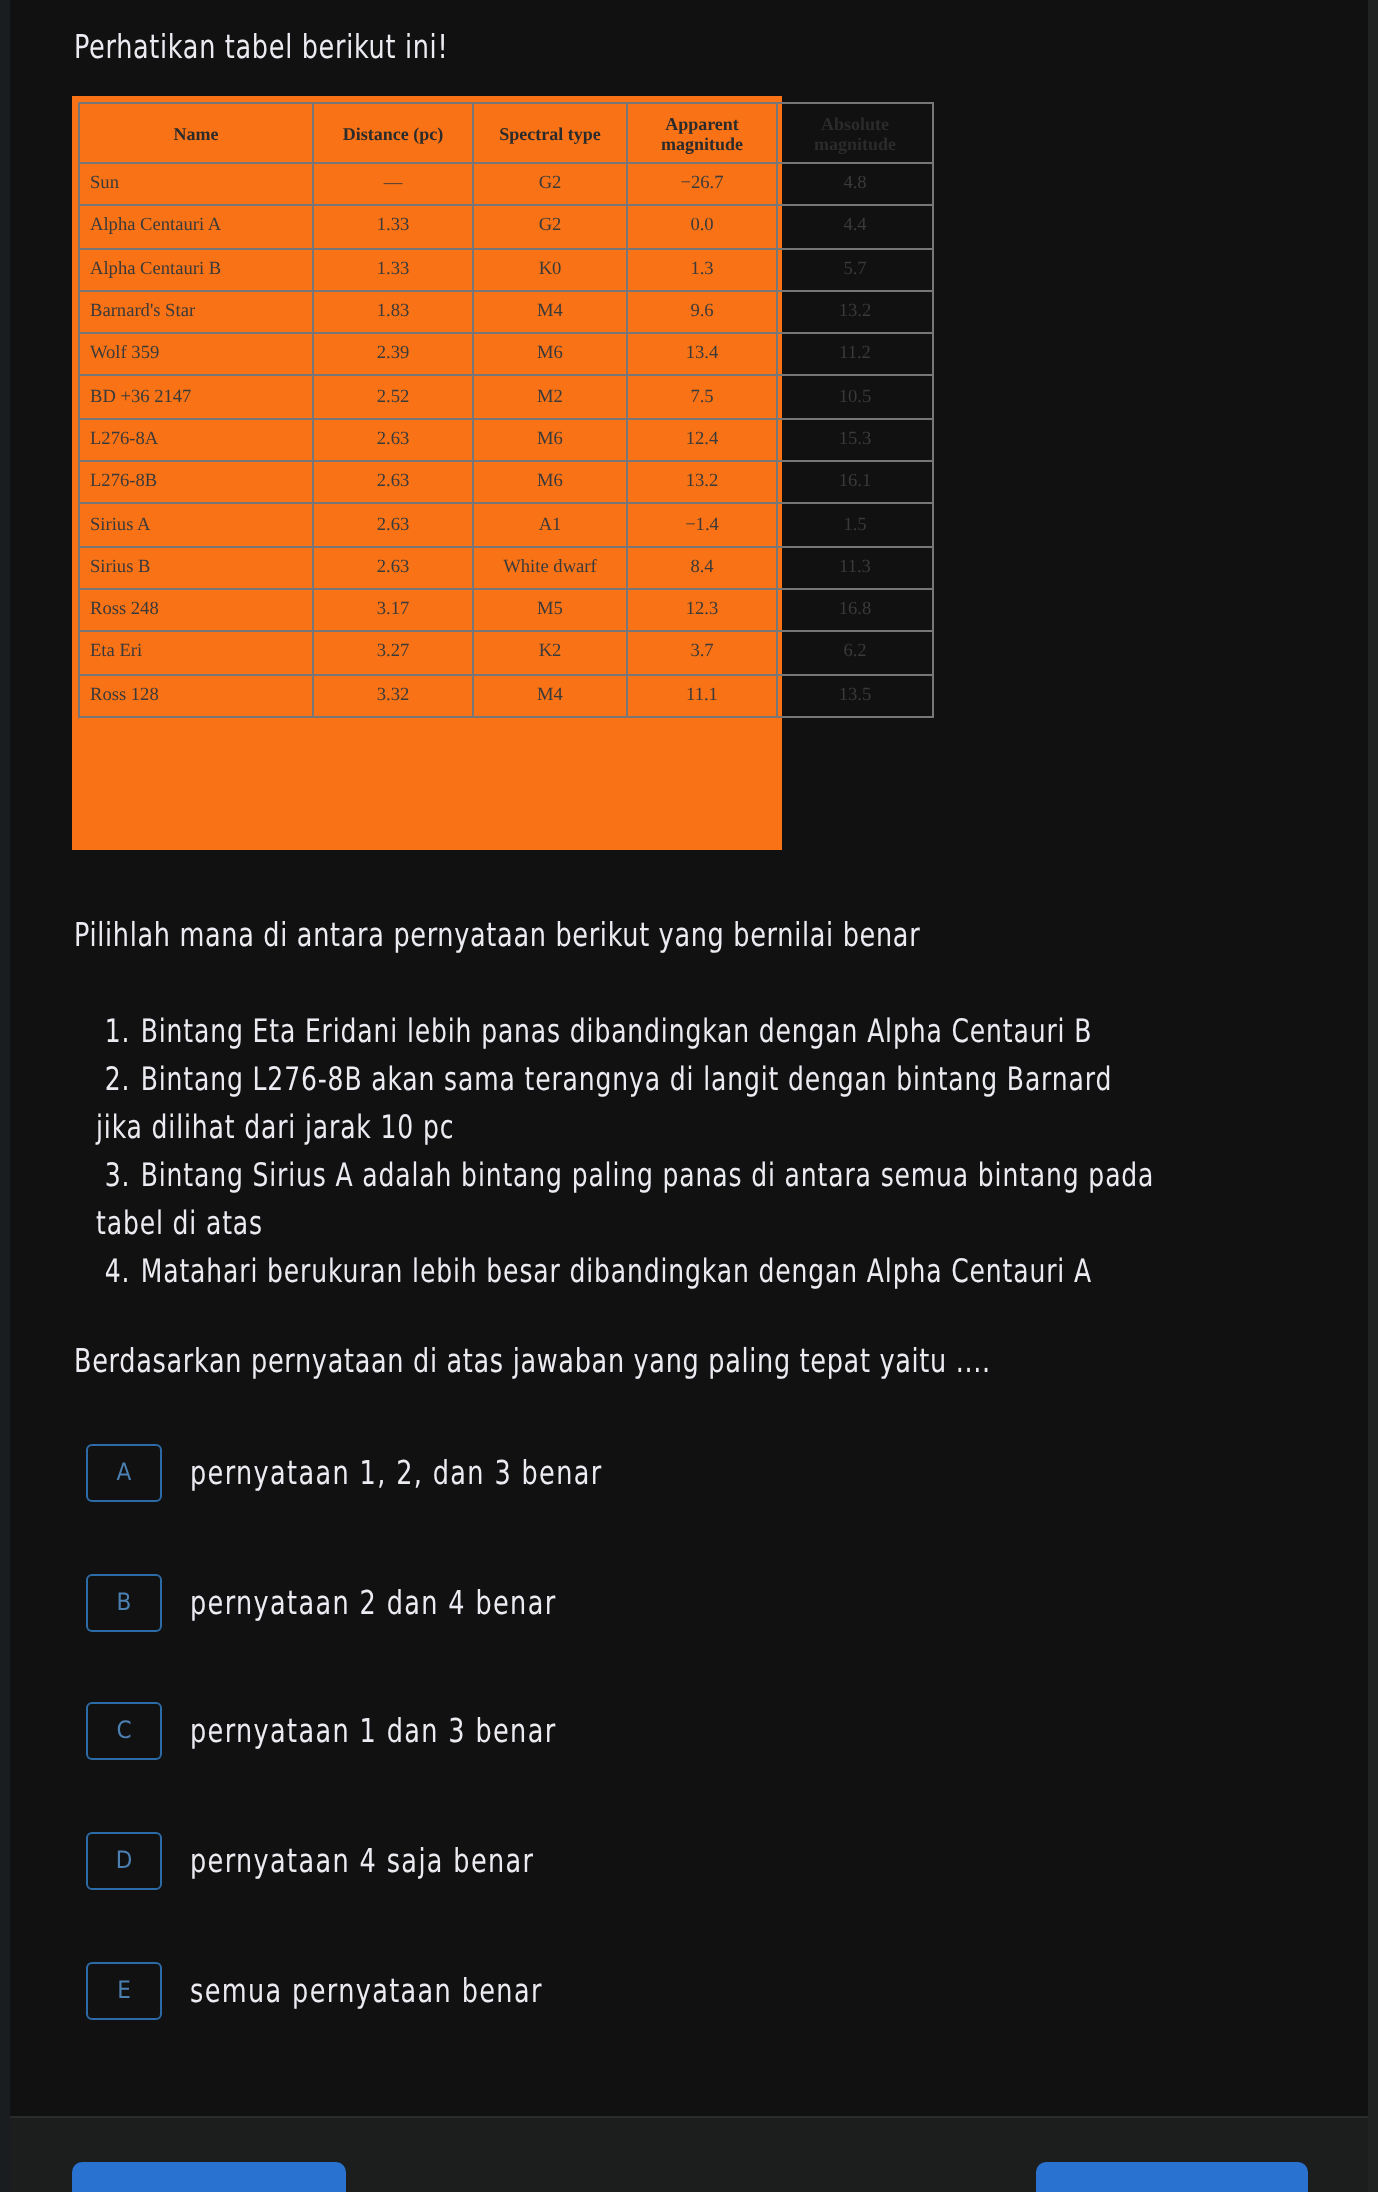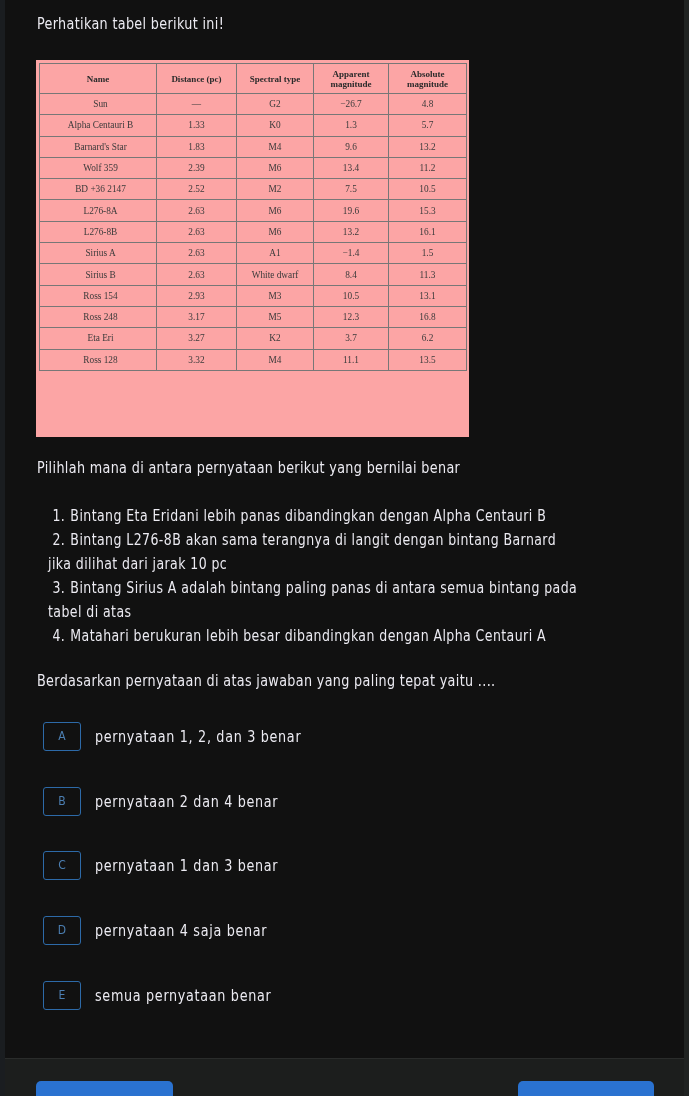--- a/index.html
+++ b/index.html
@@ -35,23 +35,23 @@
       position: absolute;
       left: 37px; top: 14px;
       font-size: 16.5px;
       letter-spacing: 0.4px;
       transform: scaleX(0.86);
       transform-origin: left top;
       white-space: nowrap;
     }
     .table-wrap {
       position: absolute;
-      left: 36px; top: 60px;
-      width: 433px; height: 377px;
-      background: #fca5a5;
+      left: 36px; top: 48px;
+      width: 355px; height: 377px;
+      background: #f97316;
       box-sizing: border-box;
       padding: 3px 3px 3px 3px;
     }
     table.stars {
       width: 427px;
       border-collapse: collapse;
       font-family: "Liberation Serif", "DejaVu Serif", serif;
       font-size: 9.3px;
       color: #3a3a3a;
       table-layout: fixed;
@@ -63,21 +63,21 @@
       box-sizing: border-box;
     }
     table.stars th {
       height: 30px;
       font-weight: bold;
       font-size: 9px;
       line-height: 10px;
       color: #2b2b2b;
       text-align: center;
     }
-    table.stars td.name { text-align: center; padding-left: 5px; }
+    table.stars td.name { text-align: left; padding-left: 5px; }
     table.stars td.c { text-align: center; }
     .prompt {
       position: absolute;
       left: 37px; top: 458px;
       font-size: 16.5px;
       letter-spacing: 0.4px;
       transform: scaleX(0.86);
       transform-origin: left top;
       white-space: nowrap;
     }
@@ -168,20 +168,27 @@
     </thead>
     <tbody>
       <tr>
         <td class="name">Sun</td>
         <td class="c">—</td>
         <td class="c">G2</td>
         <td class="c">−26.7</td>
         <td class="c">4.8</td>
       </tr>
       <tr>
+        <td class="name">Alpha Centauri A</td>
+        <td class="c">1.33</td>
+        <td class="c">G2</td>
+        <td class="c">0.0</td>
+        <td class="c">4.4</td>
+      </tr>
+      <tr>
         <td class="name">Alpha Centauri B</td>
         <td class="c">1.33</td>
         <td class="c">K0</td>
         <td class="c">1.3</td>
         <td class="c">5.7</td>
       </tr>
       <tr>
         <td class="name">Barnard's Star</td>
         <td class="c">1.83</td>
         <td class="c">M4</td>
@@ -199,21 +206,21 @@
         <td class="name">BD +36 2147</td>
         <td class="c">2.52</td>
         <td class="c">M2</td>
         <td class="c">7.5</td>
         <td class="c">10.5</td>
       </tr>
       <tr>
         <td class="name">L276-8A</td>
         <td class="c">2.63</td>
         <td class="c">M6</td>
-        <td class="c">19.6</td>
+        <td class="c">12.4</td>
         <td class="c">15.3</td>
       </tr>
       <tr>
         <td class="name">L276-8B</td>
         <td class="c">2.63</td>
         <td class="c">M6</td>
         <td class="c">13.2</td>
         <td class="c">16.1</td>
       </tr>
       <tr>
@@ -224,27 +231,20 @@
         <td class="c">1.5</td>
       </tr>
       <tr>
         <td class="name">Sirius B</td>
         <td class="c">2.63</td>
         <td class="c">White dwarf</td>
         <td class="c">8.4</td>
         <td class="c">11.3</td>
       </tr>
       <tr>
-        <td class="name">Ross 154</td>
-        <td class="c">2.93</td>
-        <td class="c">M3</td>
-        <td class="c">10.5</td>
-        <td class="c">13.1</td>
-      </tr>
-      <tr>
         <td class="name">Ross 248</td>
         <td class="c">3.17</td>
         <td class="c">M5</td>
         <td class="c">12.3</td>
         <td class="c">16.8</td>
       </tr>
       <tr>
         <td class="name">Eta Eri</td>
         <td class="c">3.27</td>
         <td class="c">K2</td>

